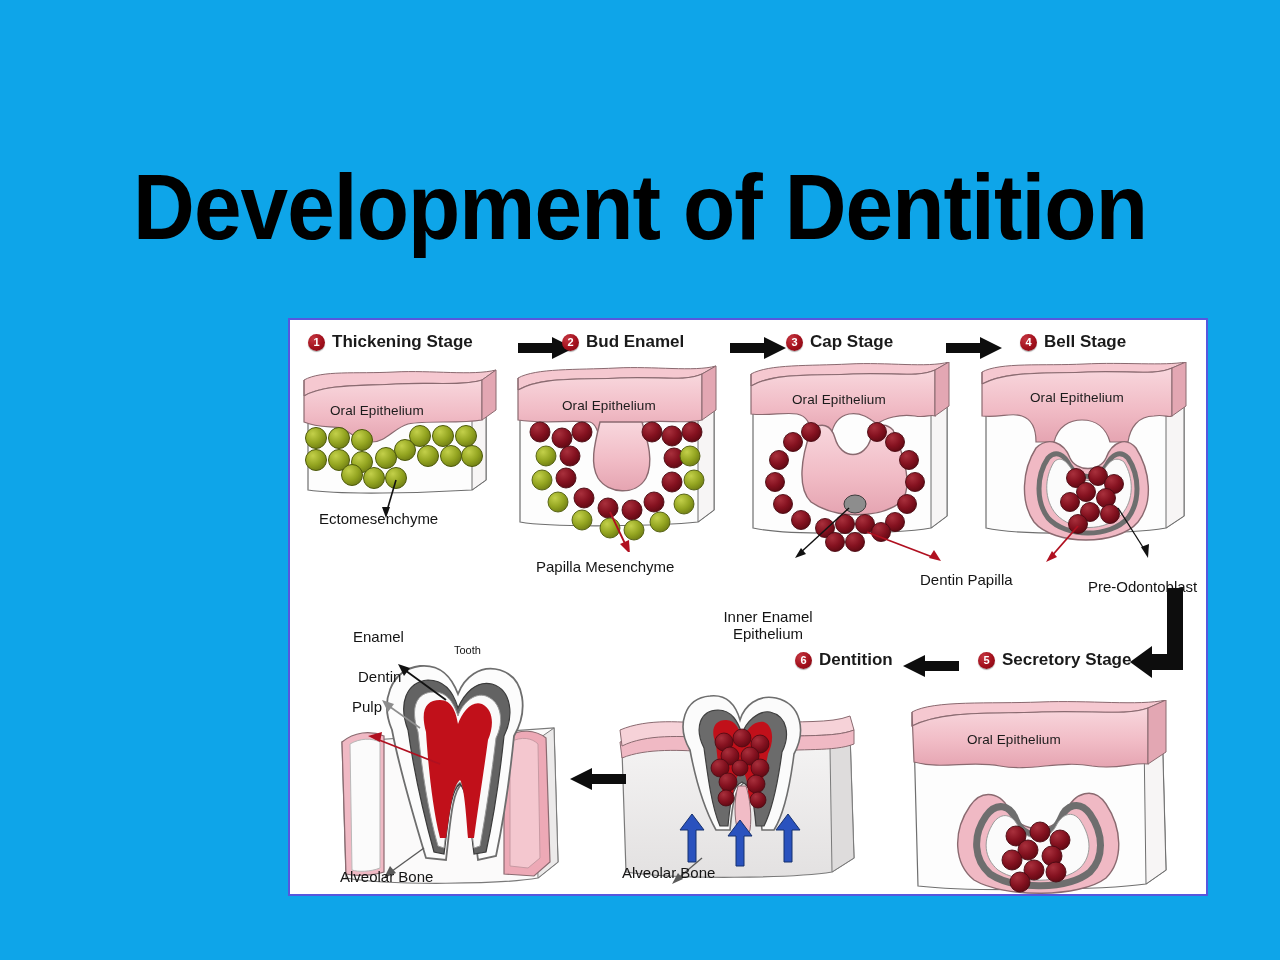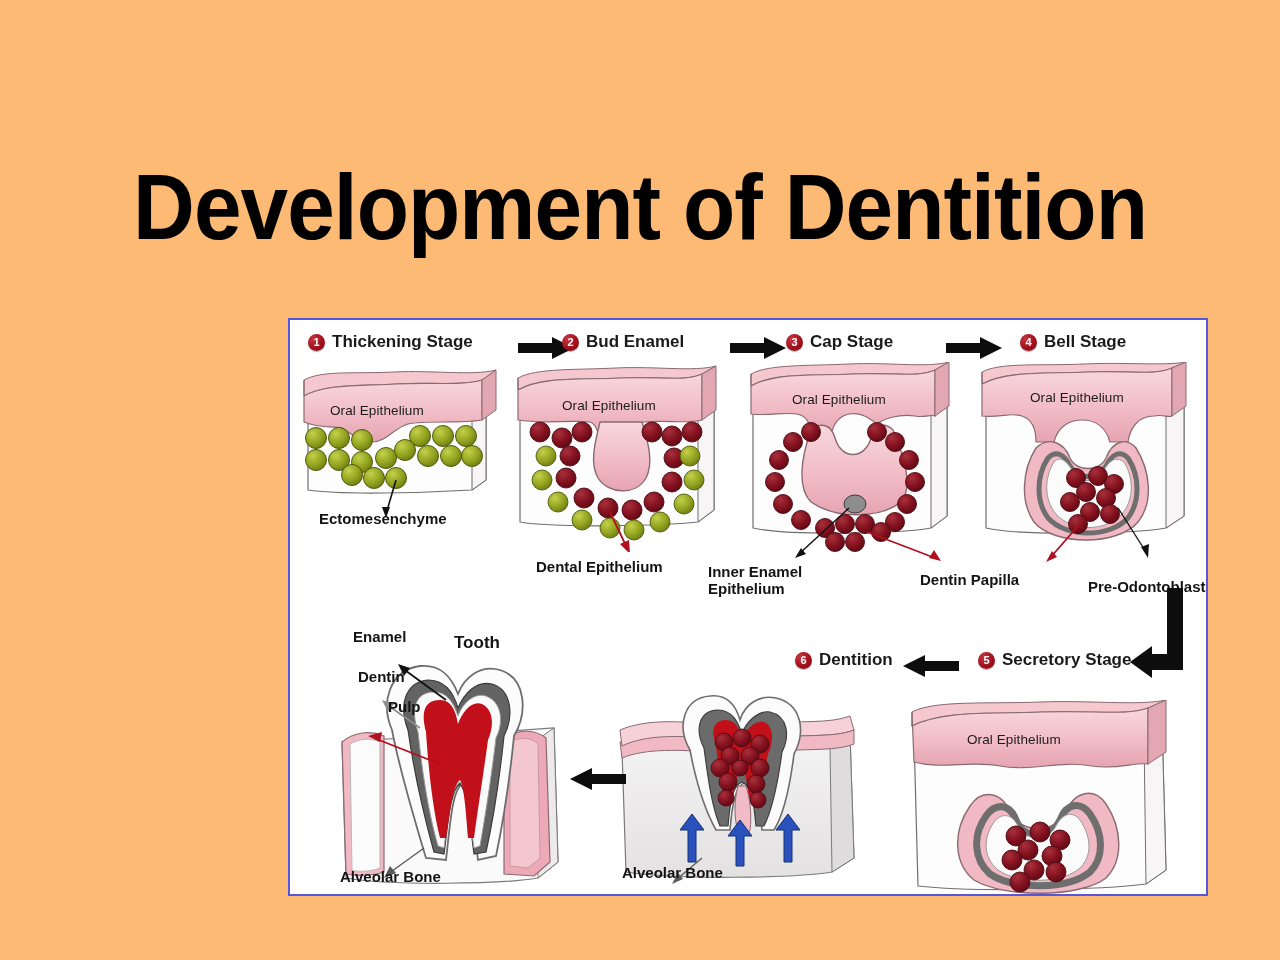--- a/index.html
+++ b/index.html
@@ -5,21 +5,21 @@
   html, body {
     margin: 0; padding: 0;
     width: 1280px; height: 960px;
     background: #ffffff;
     font-family: "Liberation Sans", sans-serif;
     overflow: hidden;
   }
   #slide {
     position: relative;
     width: 1280px; height: 960px;
-    background: #fdba74;
+    background: #0ea5e9;
   }
   
   #slide-title {
     position: absolute;
     left: 50px; top: 155px;
     width: 1180px;
     text-align: center;
     font-family: "Liberation Sans", sans-serif;
     font-weight: bold;
     font-size: 92px;
@@ -76,23 +76,22 @@
   .corner-arrow svg { display:block; width:100%; height:100%; }
 
   
   .callout {
     position: absolute;
     font-family: "Liberation Sans", sans-serif;
     font-size: 15px;
     color: #141414;
     white-space: nowrap;
     line-height: 17px;
-    font-weight: bold;
-  }
-  .callout.two-line { white-space: normal; text-align: left; width: 110px; }
+  }
+  .callout.two-line { white-space: normal; text-align: center; width: 110px; margin-top: 45px; }
 
   
   .panel { position: absolute; }
   .panel svg { display: block; width: 100%; height: 100%; }
 
   .epi-label {
     position: absolute;
     font-family: "Liberation Sans", sans-serif;
     font-size: 13.5px;
     color: #1b1b1b;
@@ -242,21 +241,21 @@
             <circle cx="70" cy="158" r="10" fill="url(#greenG)"></circle>
             <circle cx="148" cy="160" r="10" fill="url(#greenG)"></circle>
             <circle cx="98" cy="166" r="10" fill="url(#greenG)"></circle>
             <circle cx="122" cy="168" r="10" fill="url(#greenG)"></circle>
           </g>
           <line x1="98" y1="150" x2="116" y2="188" stroke="#b01020" stroke-width="1.8"></line>
           <polygon points="118,192 108,182 117,178" fill="#b01020"></polygon>
         </svg>
       </div>
       <div class="epi-label" style="left:272px; top:78px;">Oral Epithelium</div>
-      <div class="callout" style="left:246px; top:238px;">Dental Epithelium</div>
+      <div class="callout" style="left:246px; top:238px;">Papilla Mesenchyme</div>
 
       <div class="panel" style="left:455px; top:42px; width:222px; height:200px;">
         <svg viewBox="0 0 222 200" preserveAspectRatio="none">
           <path d="M8,30 L8,166 C42,174 150,172 186,166 L202,154 L202,20 Z" fill="#fdfdfd" stroke="#6f6f6f" stroke-width="1.2"></path>
           <path d="M186,166 L202,154 L202,20 L186,32 Z" fill="#f7f5f5" stroke="#6f6f6f" stroke-width="1"></path>
           <path d="M6,24 C30,10 70,14 108,12 C146,10 172,16 190,8 L204,0 C182,6 142,0 104,2 C64,4 24,2 6,12 Z" fill="#f5c8d0" stroke="#8a6a70" stroke-width="1"></path>
           <path d="M6,12 L6,52 C24,54 40,50 52,52 C62,54 66,62 66,74 L86,74 C88,62 94,54 104,52 C116,50 124,56 132,62
                    C140,56 154,52 170,54 C180,56 186,52 190,54 L190,8 C172,16 146,10 108,12 C70,14 30,10 6,24 Z" fill="url(#epiG)" stroke="#8a6a70" stroke-width="1.2"></path>
           <path d="M190,54 L204,44 L204,0 L190,8 Z" fill="#e3a7b3" stroke="#8a6a70" stroke-width="1"></path>
 
@@ -489,19 +488,19 @@
           <line x1="112" y1="118" x2="46" y2="92" stroke="#b01020" stroke-width="1.8"></line>
           <polygon points="40,90 54,86 52,96" fill="#b01020"></polygon>
 
           <line x1="96" y1="202" x2="60" y2="228" stroke="#5a5a5a" stroke-width="1.4"></line>
           <polygon points="56,232 62,220 68,227" fill="#5a5a5a"></polygon>
         </svg>
       </div>
 
       <div class="callout" style="left:63px; top:308px;">Enamel</div>
       <div class="callout" style="left:68px; top:348px;">Dentin</div>
-      <div class="callout" style="left:62px; top:378px;margin-left:36px;">Pulp</div>
-      <div class="callout" style="left:164px; top:314px; font-size:17px;">Tooth</div>
+      <div class="callout" style="left:62px; top:378px;">Pulp</div>
+      <div class="callout" style="left:164px; top:322px; font-size:11px;">Tooth</div>
       <div class="callout" style="left:50px; top:548px;">Alveolar Bone</div>
 
     </div>
   </div>
 </div>
 
 </body></html>

